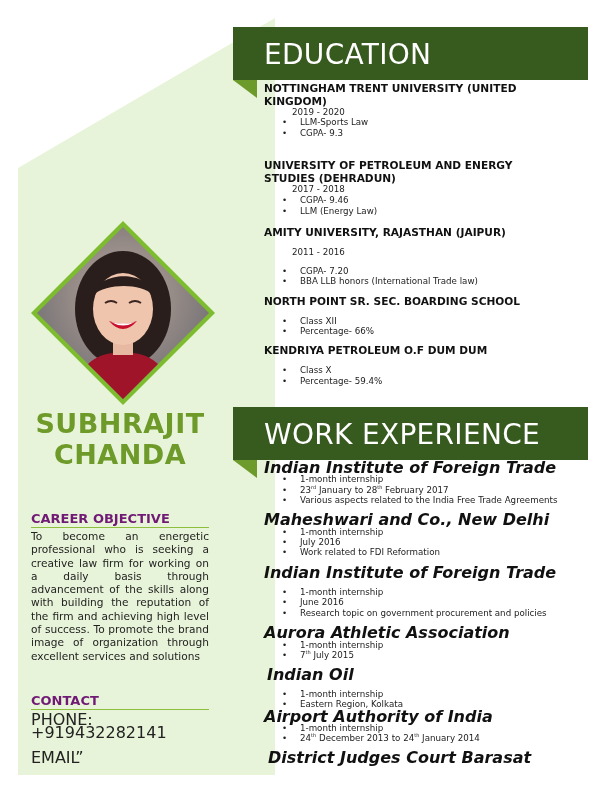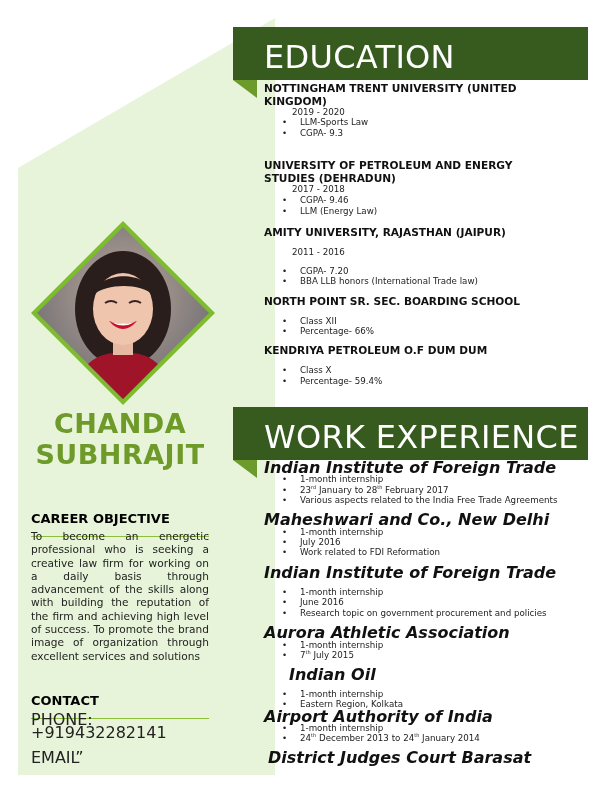--- a/index.html
+++ b/index.html
@@ -3,26 +3,26 @@
 <meta charset="utf-8">
 <style>
   html, body { margin:0; padding:0; background:#ffffff; }
   body { width:612px; height:792px; position:relative; overflow:hidden;
          font-family:"DejaVu Sans", sans-serif; color:#111; }
   .panel { position:absolute; left:0; top:0; width:612px; height:792px; }
   .photo-wrap { position:absolute; left:31px; top:221px; width:184px; height:184px; }
   .name { position:absolute; left:18px; width:204px; top:408px; text-align:center;
           color:#6e9a2a; font-weight:bold; font-size:27px; line-height:31px; letter-spacing:0.5px; }
   .side-h { position:absolute; left:31px; width:178px; font-weight:bold; font-size:13px;
-            border-bottom:1px solid #8dbf3c; padding-bottom:10px; color:#000000; }
+            border-bottom:1px solid #8dbf3c; padding-bottom:1px; color:#701a75; }
   .objective { position:absolute; left:31px; top:530px; width:178px; font-size:10.6px;
                line-height:13.3px; text-align:justify; color:#222; }
   .contact-line { position:absolute; left:31px; font-size:16px; line-height:13px; color:#222; }
   .bar { position:absolute; left:233px; width:355px; height:53px; background:#375a1e; }
-  .bar .title { position:absolute; left:31px; top:11px; font-size:32px; color:#ffffff; letter-spacing:0.3px;text-align:center; }
+  .bar .title { position:absolute; left:31px; top:11px; font-size:28px; color:#ffffff; letter-spacing:0.3px;text-align:center; }
   .tri { position:absolute; left:233px; width:0; height:0; border-top:18px solid #6d9b2b; border-left:24px solid transparent; }
   .entry-h { position:absolute; left:264px; font-weight:bold; font-size:10.6px; line-height:13px; width:300px; color:#111; }
   .entry-i { position:absolute; left:264px; font-weight:bold; font-style:italic; font-size:16px; line-height:13px; color:#111; }
   .line { position:absolute; left:264px; font-size:8.7px; line-height:11px; color:#222;margin-left:28px; }
   .bul { position:absolute; font-size:8.7px; line-height:10.5px; color:#222; }
   .bul .dot { position:absolute; left:-18px; top:0; }
   sup { font-size:5px; vertical-align:super; line-height:0; }
 </style>
 </head>
 <body>
@@ -52,22 +52,22 @@
       <path d="M62,74 C66,50 118,48 122,74 C110,62 76,62 62,74 Z" fill="#2a1e1c"></path>
       <path d="M78,100 Q92,116 106,100 Q92,106 78,100 Z" fill="#c8102e"></path>
       <path d="M80,101 Q92,108 104,101 Q92,104 80,101 Z" fill="#ffffff"></path>
       <path d="M74,82 q6,-4 12,0" stroke="#3a2420" stroke-width="2" fill="none"></path>
       <path d="M98,82 q6,-4 12,0" stroke="#3a2420" stroke-width="2" fill="none"></path>
     </g>
   </svg>
 </div>
 
 <div class="name">
+  <div>SUBHRAJIT</div>
   <div>CHANDA</div>
-  <div>SUBHRAJIT</div>
 </div>
 
 <div class="side-h" style="top:511px;">CAREER OBJECTIVE</div>
 <div class="objective">To become an energetic professional who is seeking a creative law firm for working on a daily basis through advancement of the skills along with building the reputation of the firm and achieving high level of success. To promote the brand image of organization through excellent services and solutions</div>
 
 <div class="side-h" style="top:693px;">CONTACT</div>
 <div class="contact-line" style="top:713px;">PHONE:</div>
 <div class="contact-line" style="top:726px;">+919432282141</div>
 <div class="contact-line" style="top:751px;">EMAIL”</div>
 
@@ -116,21 +116,21 @@
 
 <div class="entry-i" style="top:566px;">Indian Institute of Foreign Trade</div>
 <div class="bul" style="left:300px;top:587px;"><span class="dot">•</span><span>1-month internship</span></div>
 <div class="bul" style="left:300px;top:597px;"><span class="dot">•</span><span>June 2016</span></div>
 <div class="bul" style="left:300px;top:608px;"><span class="dot">•</span><span>Research topic on government procurement and policies</span></div>
 
 <div class="entry-i" style="top:626px;">Aurora Athletic Association</div>
 <div class="bul" style="left:300px;top:640px;"><span class="dot">•</span><span>1-month internship</span></div>
 <div class="bul" style="left:300px;top:650px;"><span class="dot">•</span>7<sup>th</sup> July 2015</div>
 
-<div class="entry-i" style="top:668px;left:267px;margin-left:22px;">Indian Oil</div>
+<div class="entry-i" style="top:668px;left:267px;">Indian Oil</div>
 <div class="bul" style="left:300px;top:689px;"><span class="dot">•</span><span>1-month internship</span></div>
 <div class="bul" style="left:300px;top:699px;"><span class="dot">•</span><span>Eastern Region, Kolkata</span></div>
 
 <div class="entry-i" style="top:710px;">Airport Authority of India</div>
 <div class="bul" style="left:300px;top:723px;"><span class="dot">•</span><span>1-month internship</span></div>
 <div class="bul" style="left:300px;top:733px;"><span class="dot">•</span>24<sup>th</sup> December 2013 to 24<sup>th</sup> January 2014</div>
 
 <div class="entry-i" style="top:751px;left:268px;">District Judges Court Barasat</div>
 
 </body></html>

